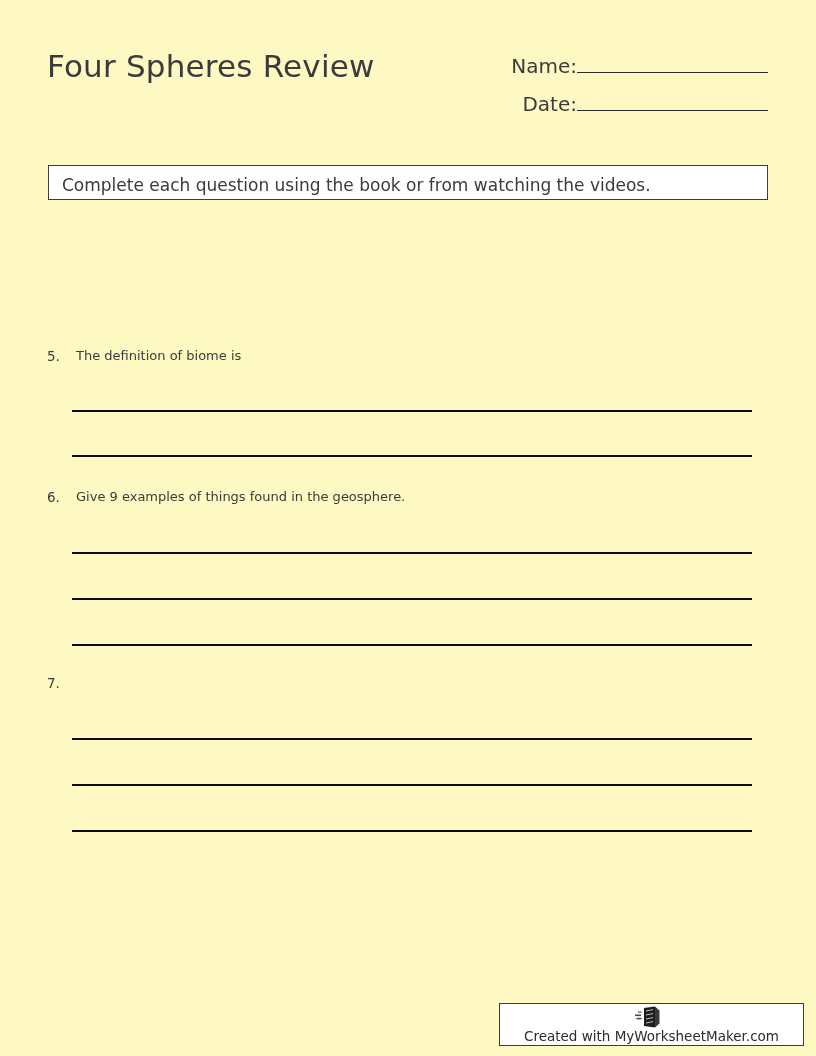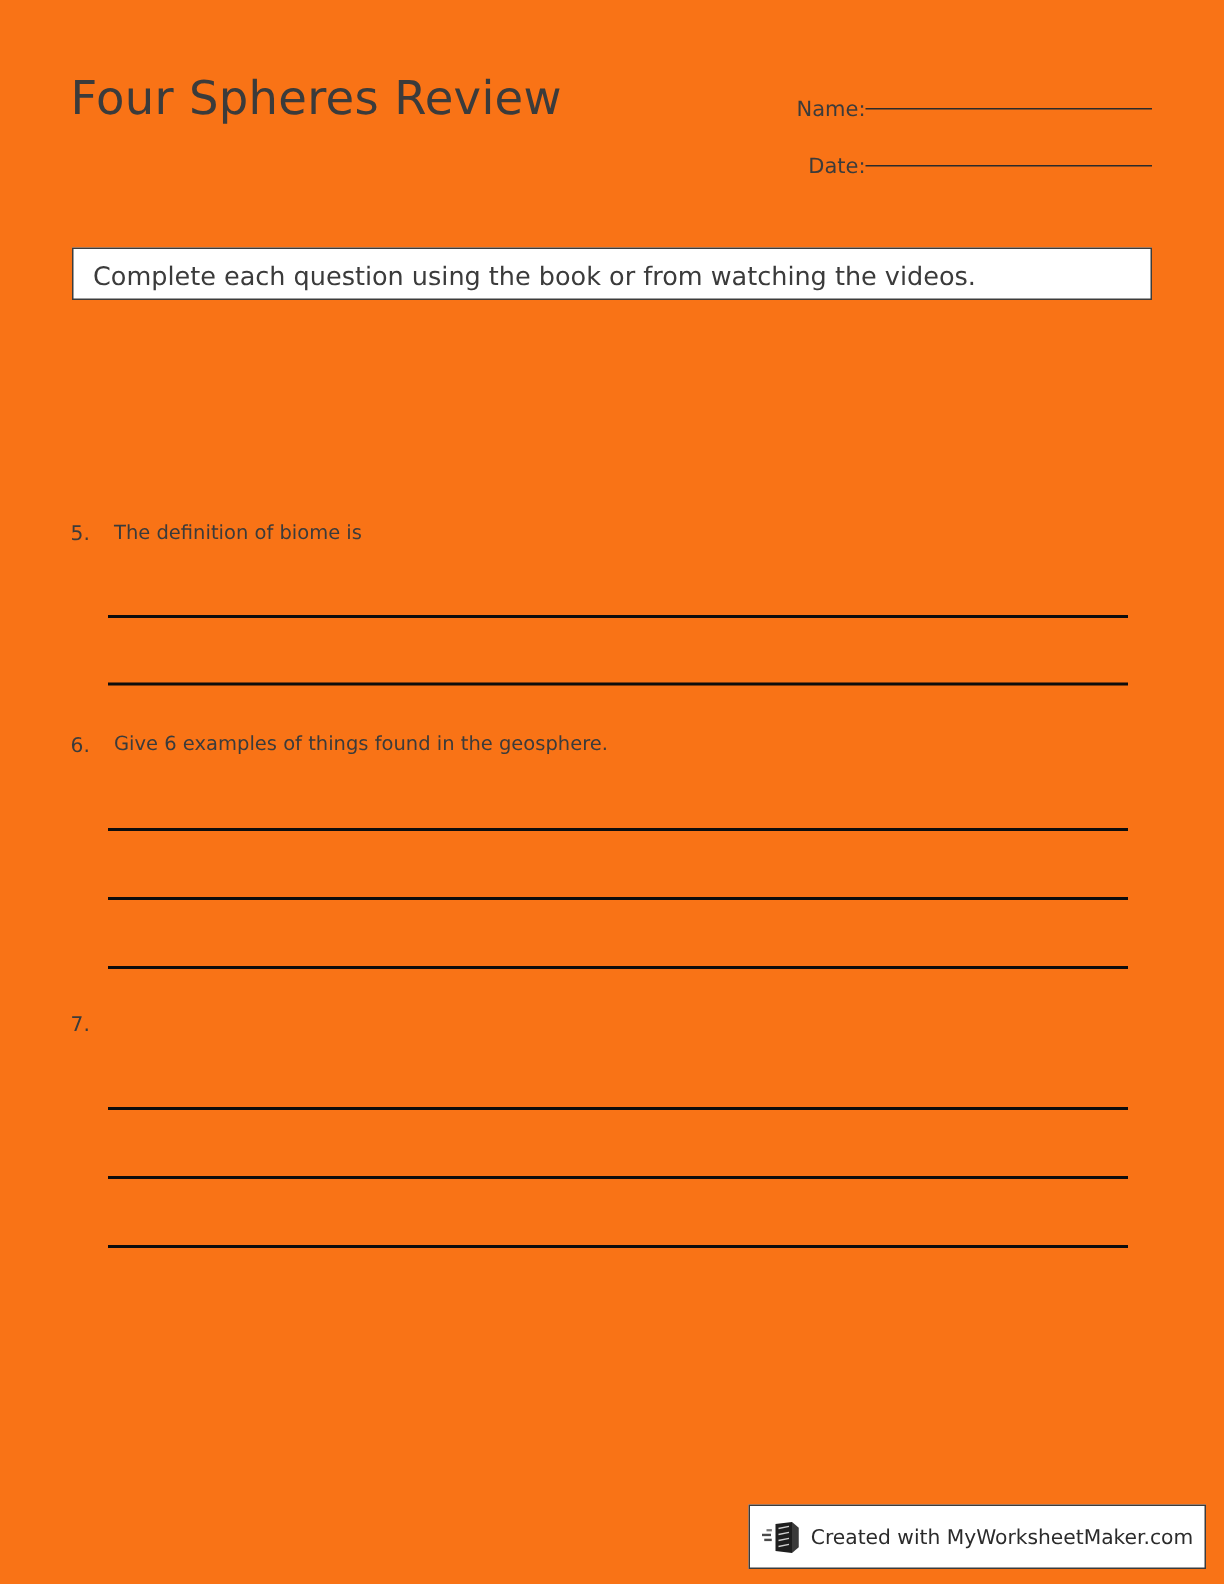--- a/index.html
+++ b/index.html
@@ -16,21 +16,21 @@
     color: #333333;
     overflow: hidden;
   }
 
   .page {
     position: absolute;
     left: 0;
     top: 0;
     width: 816px;
     height: 1056px;
-    background: #f97316;
+    background: #fef9c3;
   }
 
   
   .header {
     position: absolute;
     left: 0;
     top: 0;
     width: 816px;
     height: 140px;
   }
@@ -52,22 +52,22 @@
     top: 48px;
     width: 280px;
   }
   .field-row {
     position: relative;
     height: 38px;
   }
   .field-label {
     position: absolute;
     right: 198px;
-    top: 17px;
-    font-size: 14px;
+    top: 6px;
+    font-size: 20px;
     color: #3b3b3b;
     white-space: nowrap;
   }
   .field-rule {
     position: absolute;
     left: 82px;
     top: 24px;
     width: 191px;
     height: 0;
     border-bottom: 1.3px solid #2b2b2b;
@@ -146,20 +146,21 @@
   }
   .badge-inner {
     position: absolute;
     left: 0;
     top: 0;
     width: 100%;
     height: 100%;
     display: flex;
     align-items: center;
     justify-content: center;
+    flex-direction: column;
   }
   .badge-logo {
     width: 26px;
     height: 22px;
     margin-right: 7px;
     flex: none;
     display: block;
   }
   .badge-text {
     font-size: 13.5px;
@@ -201,21 +202,21 @@
         <span class="question-number">5.</span>
         <span class="question-text">The definition of biome is</span>
       </div>
     </div>
     <div class="answer-line" style="top:410px"></div>
     <div class="answer-line" style="top:455px"></div>
 
     <div class="question-block" style="top:489px">
       <div class="question-row">
         <span class="question-number">6.</span>
-        <span class="question-text">Give 6 examples of things found in the geosphere.</span>
+        <span class="question-text">Give 9 examples of things found in the geosphere.</span>
       </div>
     </div>
     <div class="answer-line" style="top:552px"></div>
     <div class="answer-line" style="top:598px"></div>
     <div class="answer-line" style="top:644px"></div>
 
     <div class="question-block" style="top:675px">
       <div class="question-row">
         <span class="question-number">7.</span>
       </div>

